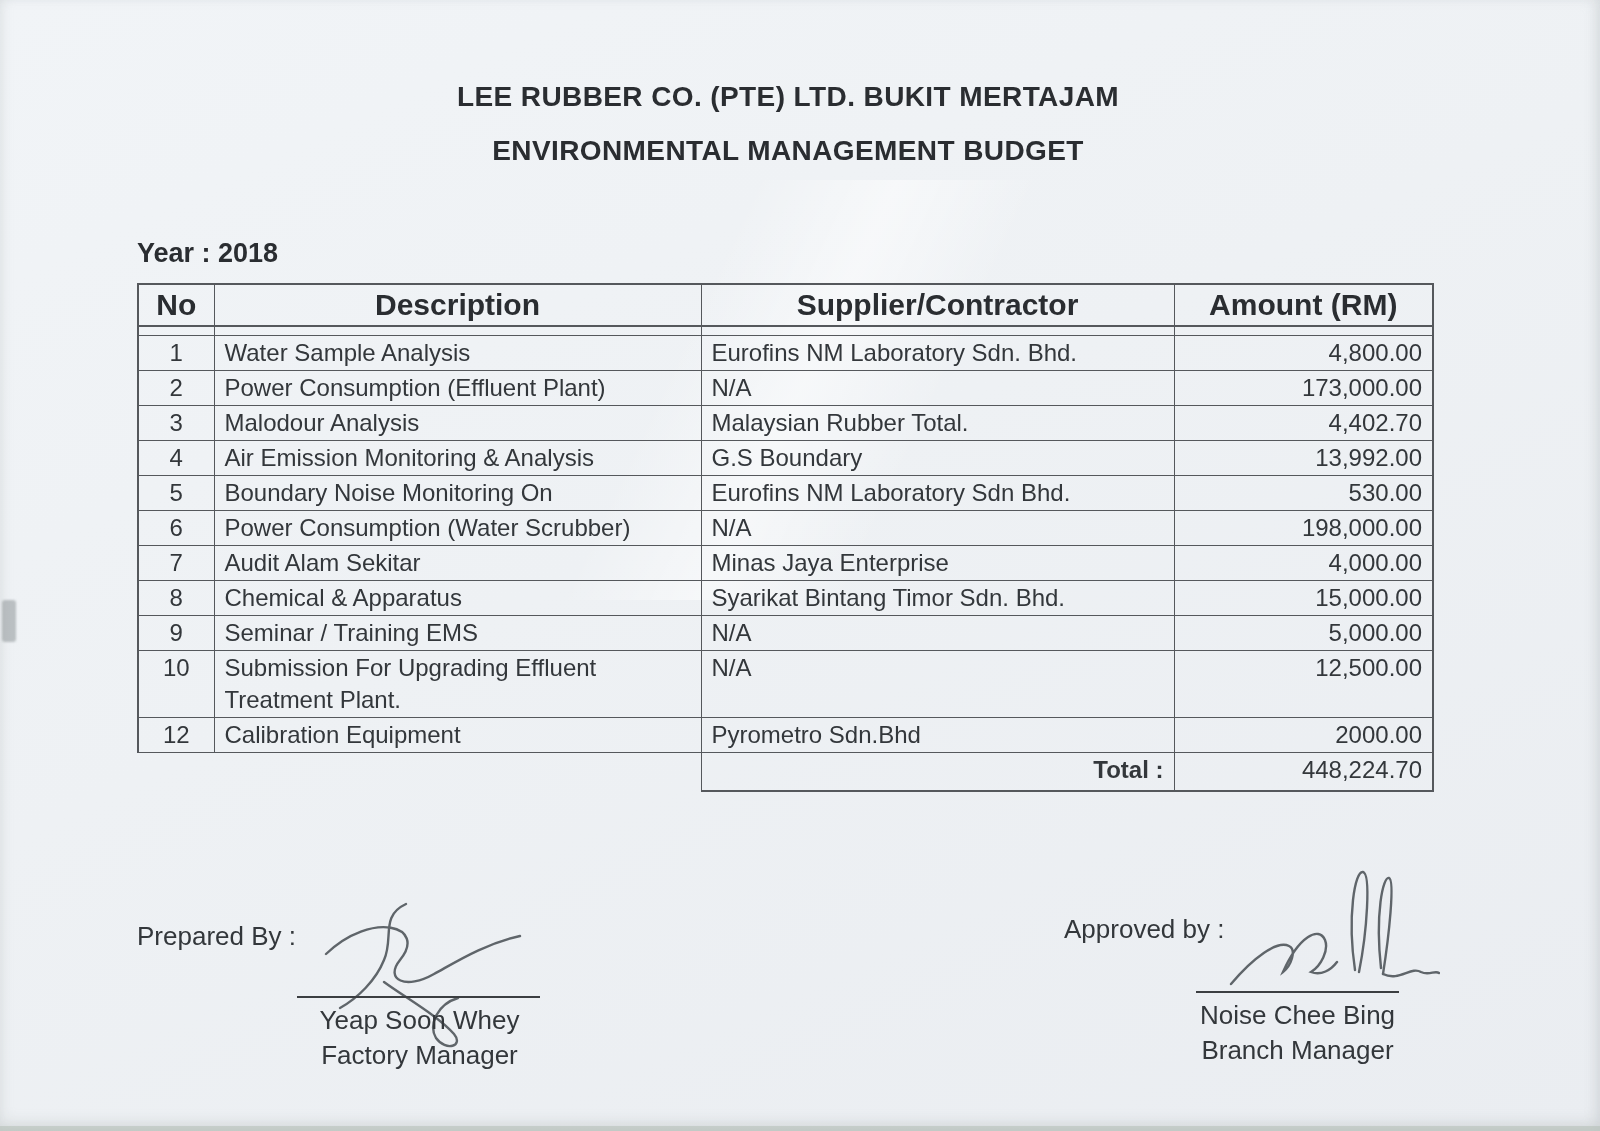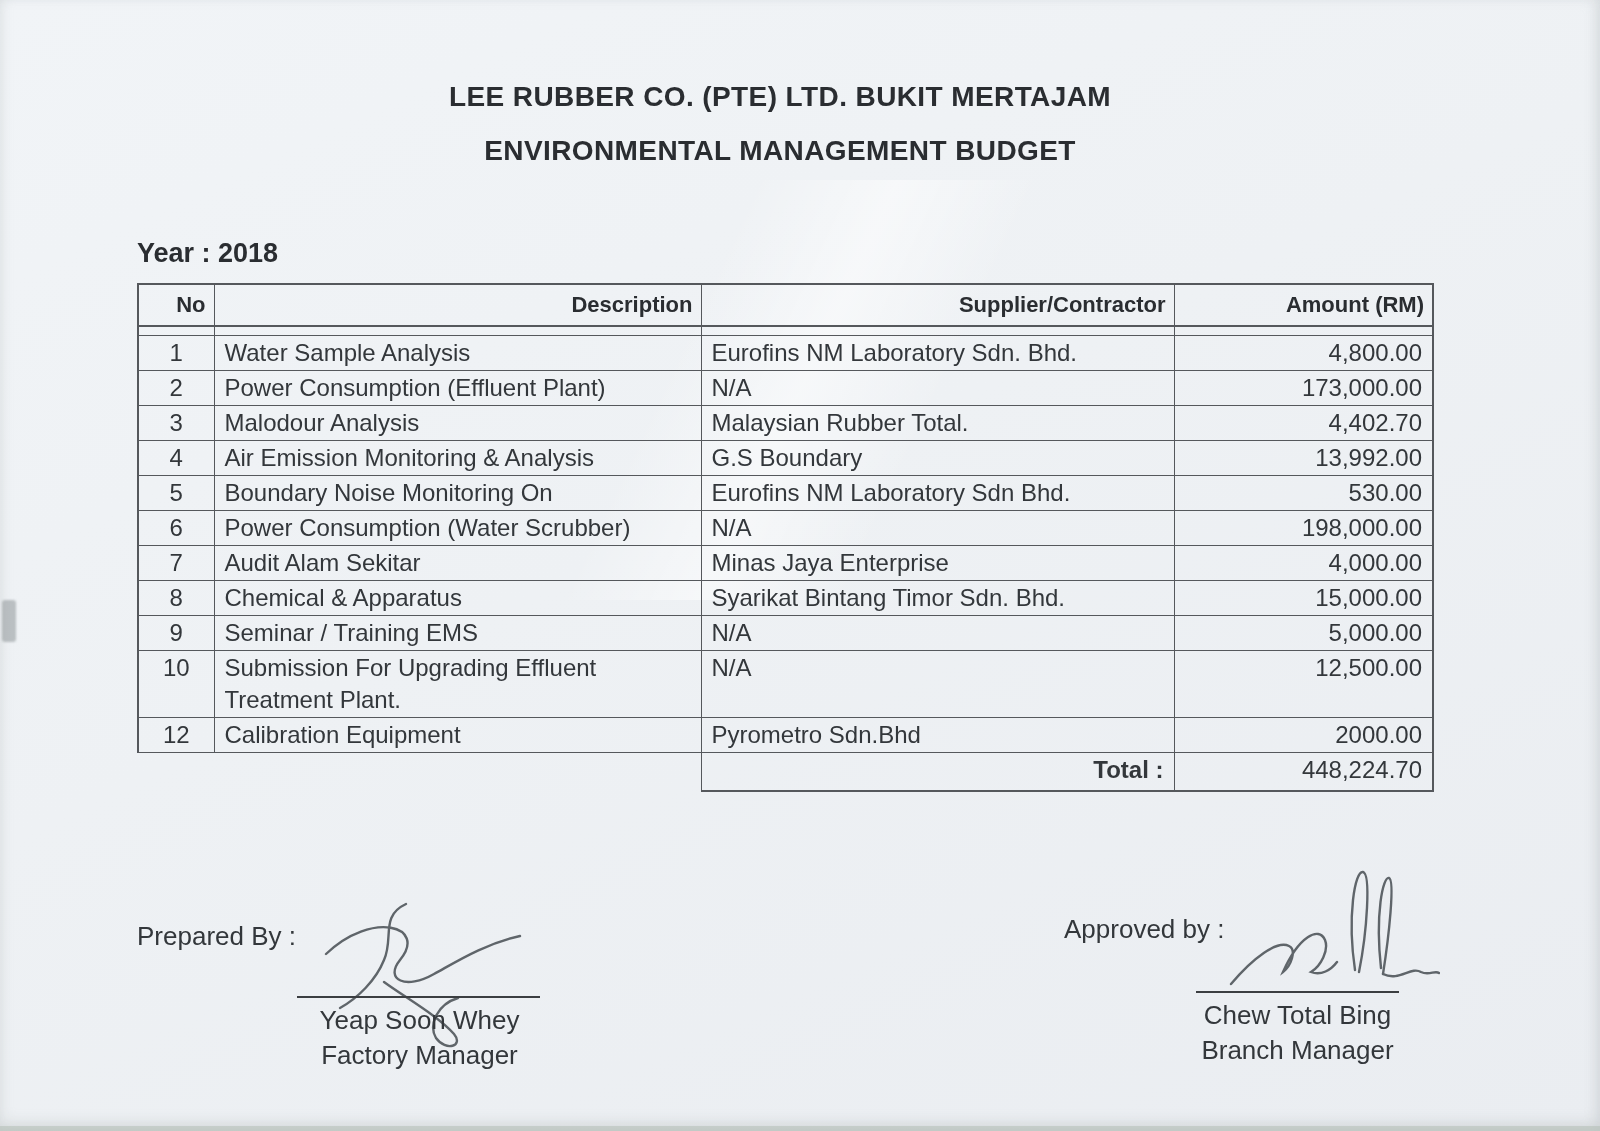--- a/index.html
+++ b/index.html
@@ -16,21 +16,21 @@
     color:#33373b;
     box-shadow:inset 0 -8px 14px rgba(150,160,155,.25), inset -6px 0 12px rgba(160,168,175,.12);
   }
   
   .page::before{
     content:"";position:absolute;left:0;top:180px;width:100%;height:420px;
     background:linear-gradient(115deg,transparent 42%,rgba(255,255,255,.5) 50%,transparent 58%);
     pointer-events:none;
   }
   .smudge{position:absolute;left:2px;top:600px;width:14px;height:42px;background:rgba(90,96,100,.35);border-radius:3px;filter:blur(1px);}
-  .title-block{position:absolute;left:0;top:0;width:1560px;text-align:center;}
+  .title-block{position:absolute;left:8px;top:0;width:1560px;text-align:center;}
   .title-line1{margin-top:81px;font-size:28px;font-weight:bold;color:#2a2d31;letter-spacing:.4px;}
   .title-line2{margin-top:22px;font-size:28px;font-weight:bold;color:#2a2d31;letter-spacing:.4px;}
   .year-label{position:absolute;left:137px;top:238px;font-size:27px;font-weight:bold;color:#2a2d31;}
 
   table.budget{
     position:absolute;left:137px;top:283px;width:1295px;
     border-collapse:collapse;table-layout:fixed;
   }
   table.budget col.c-no{width:76px;}
   table.budget col.c-desc{width:487px;}
@@ -38,22 +38,22 @@
   table.budget col.c-amt{width:259px;}
   table.budget th, table.budget td{
     border:1.5px solid #55585c;
     font-size:24px;color:#33373b;
     vertical-align:top;
     line-height:32px;
     padding:1px 10px;
     overflow:hidden;
   }
   table.budget th{
-    font-size:22px;font-weight:bold;color:#2a2d31;
-    text-align:right;vertical-align:middle;
+    font-size:30px;font-weight:bold;color:#2a2d31;
+    text-align:center;vertical-align:middle;
     height:36px;padding:2px 8px;
     border-top-width:2px;border-bottom-width:2px;
   }
   table.budget th:first-child, table.budget td:first-child{border-left-width:2px;}
   table.budget th:last-child, table.budget td:last-child{border-right-width:2px;}
   tr.gap-row td{height:8px;padding:0;border-top-width:2px;}
   td.no-cell{text-align:center;padding-left:2px;padding-right:2px;}
   td.desc-cell{padding-left:12px;}
   td.sup-cell{padding-left:12px;}
   td.amt-cell{text-align:right;padding-right:9px;}
@@ -199,18 +199,18 @@
 
   <div class="sig-label approved">Approved by :</div>
   <svg class="sig-svg right" width="215" height="145" viewBox="0 0 215 145">
     <path d="M6,132 C28,106 52,88 64,94 C72,98 66,114 58,120 C74,84 94,74 100,88 C104,98 96,114 86,120 C96,124 106,118 112,110"></path>
     <path d="M130,118 C122,64 130,18 138,20 C146,22 142,80 134,120"></path>
     <path d="M156,116 C150,62 158,24 164,26 C170,28 164,84 158,122"></path>
     <path d="M158,122 C174,130 186,114 196,120 C204,124 210,118 214,121"></path>
   </svg>
   <div class="sig-line right"></div>
   <div class="sig-name-block right">
-    <div>Chew Total Bing</div>
+    <div>Noise Chee Bing</div>
     <div>Branch Manager</div>
   </div>
 
   <div class="bottom-band"></div>
 </div>
 
 </body></html>

